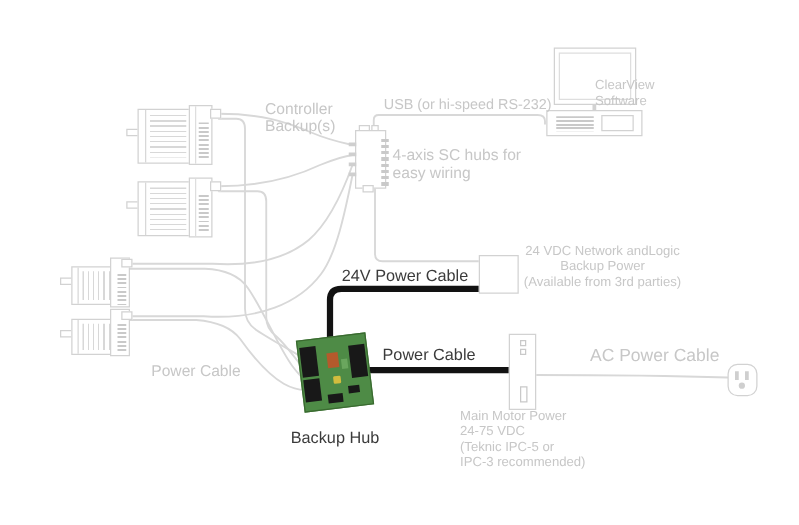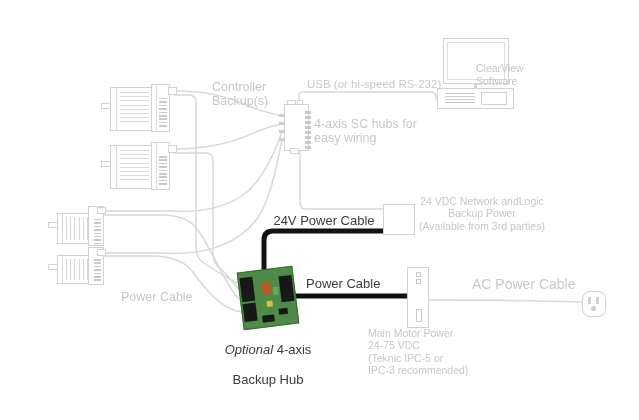--- a/index.html
+++ b/index.html
@@ -156,21 +156,20 @@
   <div class="lab lab-light" style="left:314px;top:117px;font-size:12.5px;line-height:1.15;">4-axis SC hubs for
 easy wiring</div>
   <div class="lab lab-light" style="left:413px;top:195px;width:138px;text-align:center;font-size:10.5px;line-height:1.18;">24 VDC Network andLogic
 Backup Power
 (Available from 3rd parties)</div>
   <div class="lab lab-dark" style="left:268px;top:213px;width:112px;text-align:center;font-size:13px;">24V Power Cable</div>
   <div class="lab lab-dark" style="left:306px;top:276px;font-size:13px;">Power Cable</div>
   <div class="lab lab-light" style="left:121px;top:290px;font-size:12.5px;">Power Cable</div>
   <div class="lab lab-light" style="left:472px;top:264px;font-size:14px;margin-top:12px;">AC Power Cable</div>
   <div class="lab lab-dark" style="left:212px;top:328px;width:112px;text-align:center;font-size:13px;line-height:1.15;">
-    <div><em>Optional</em><span> 4-axis</span></div>
     <div>Backup Hub</div>
   </div>
   <div class="lab lab-light" style="left:368px;top:327px;width:104px;text-align:left;font-size:10.5px;line-height:1.18;">Main Motor Power
 24-75 VDC
 (Teknic IPC-5 or
 IPC-3 recommended)</div>
 
 </div>
 
 </body></html>

